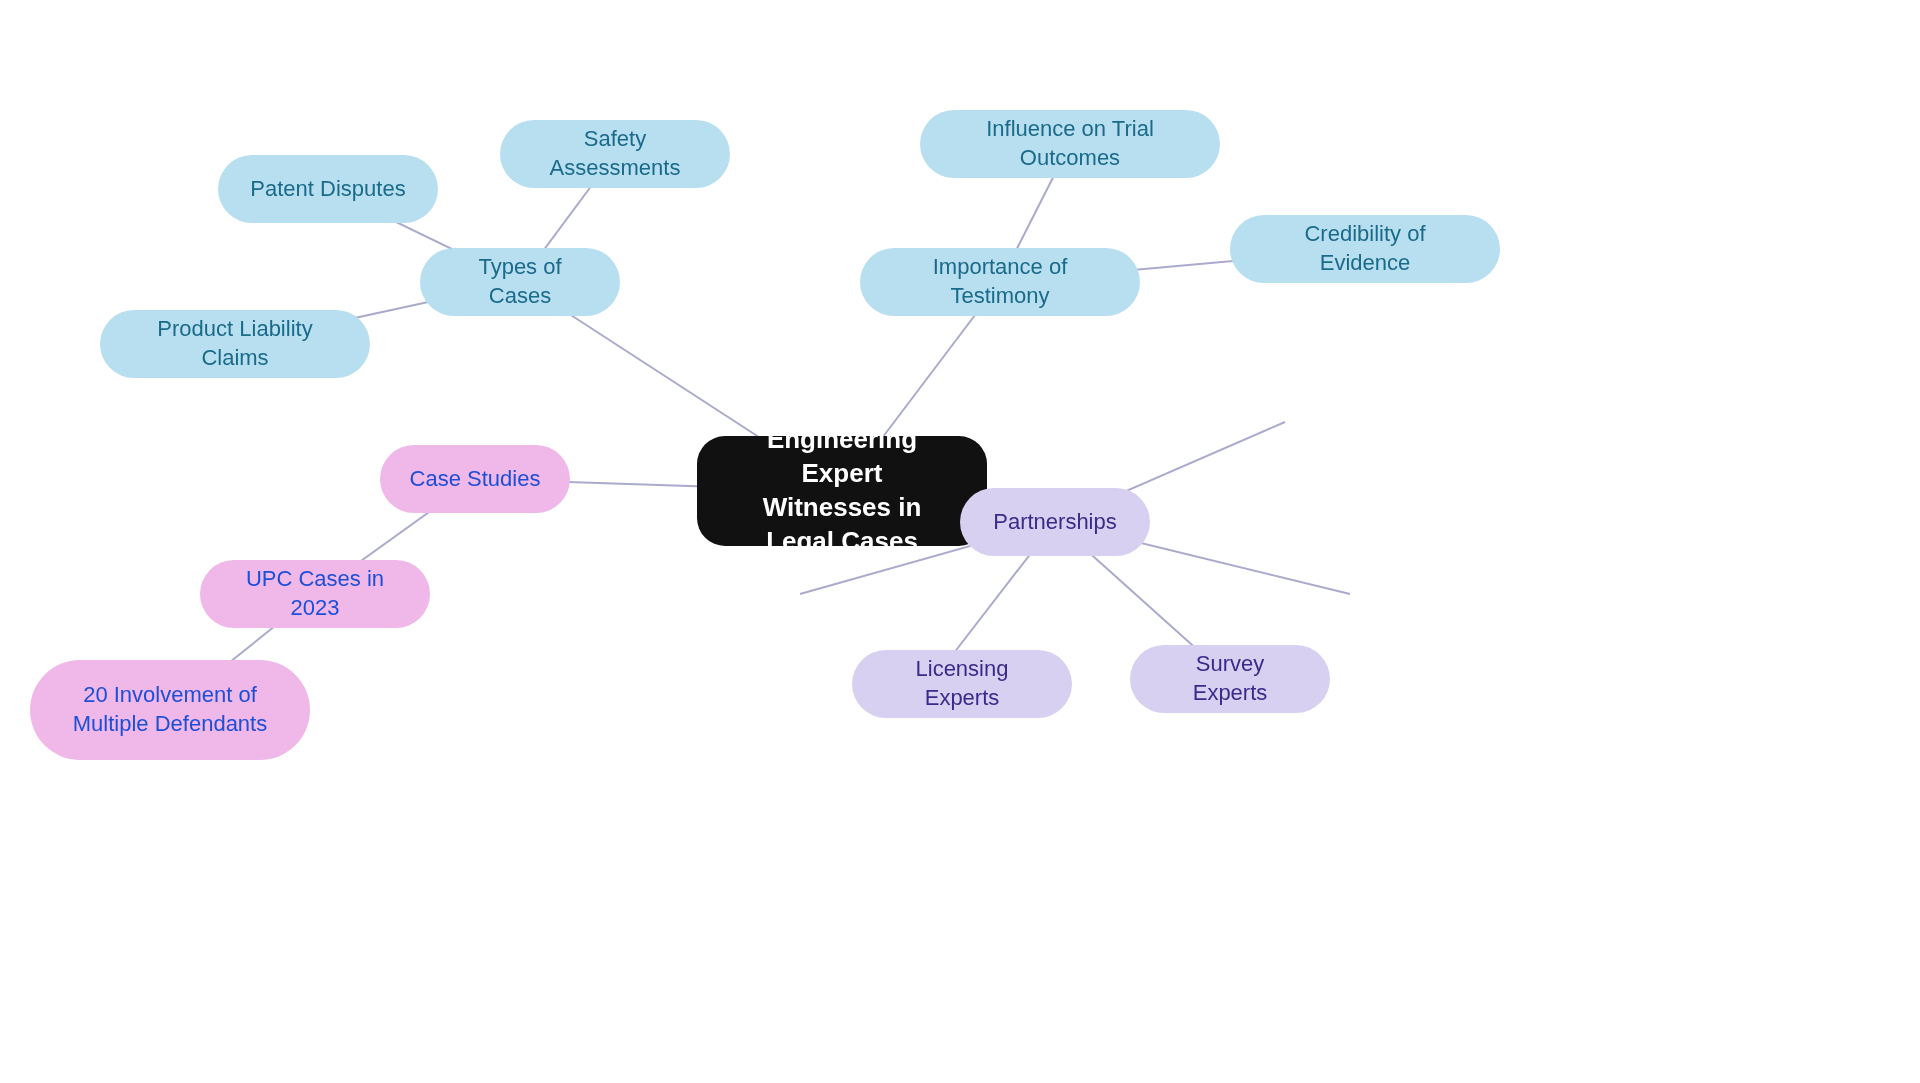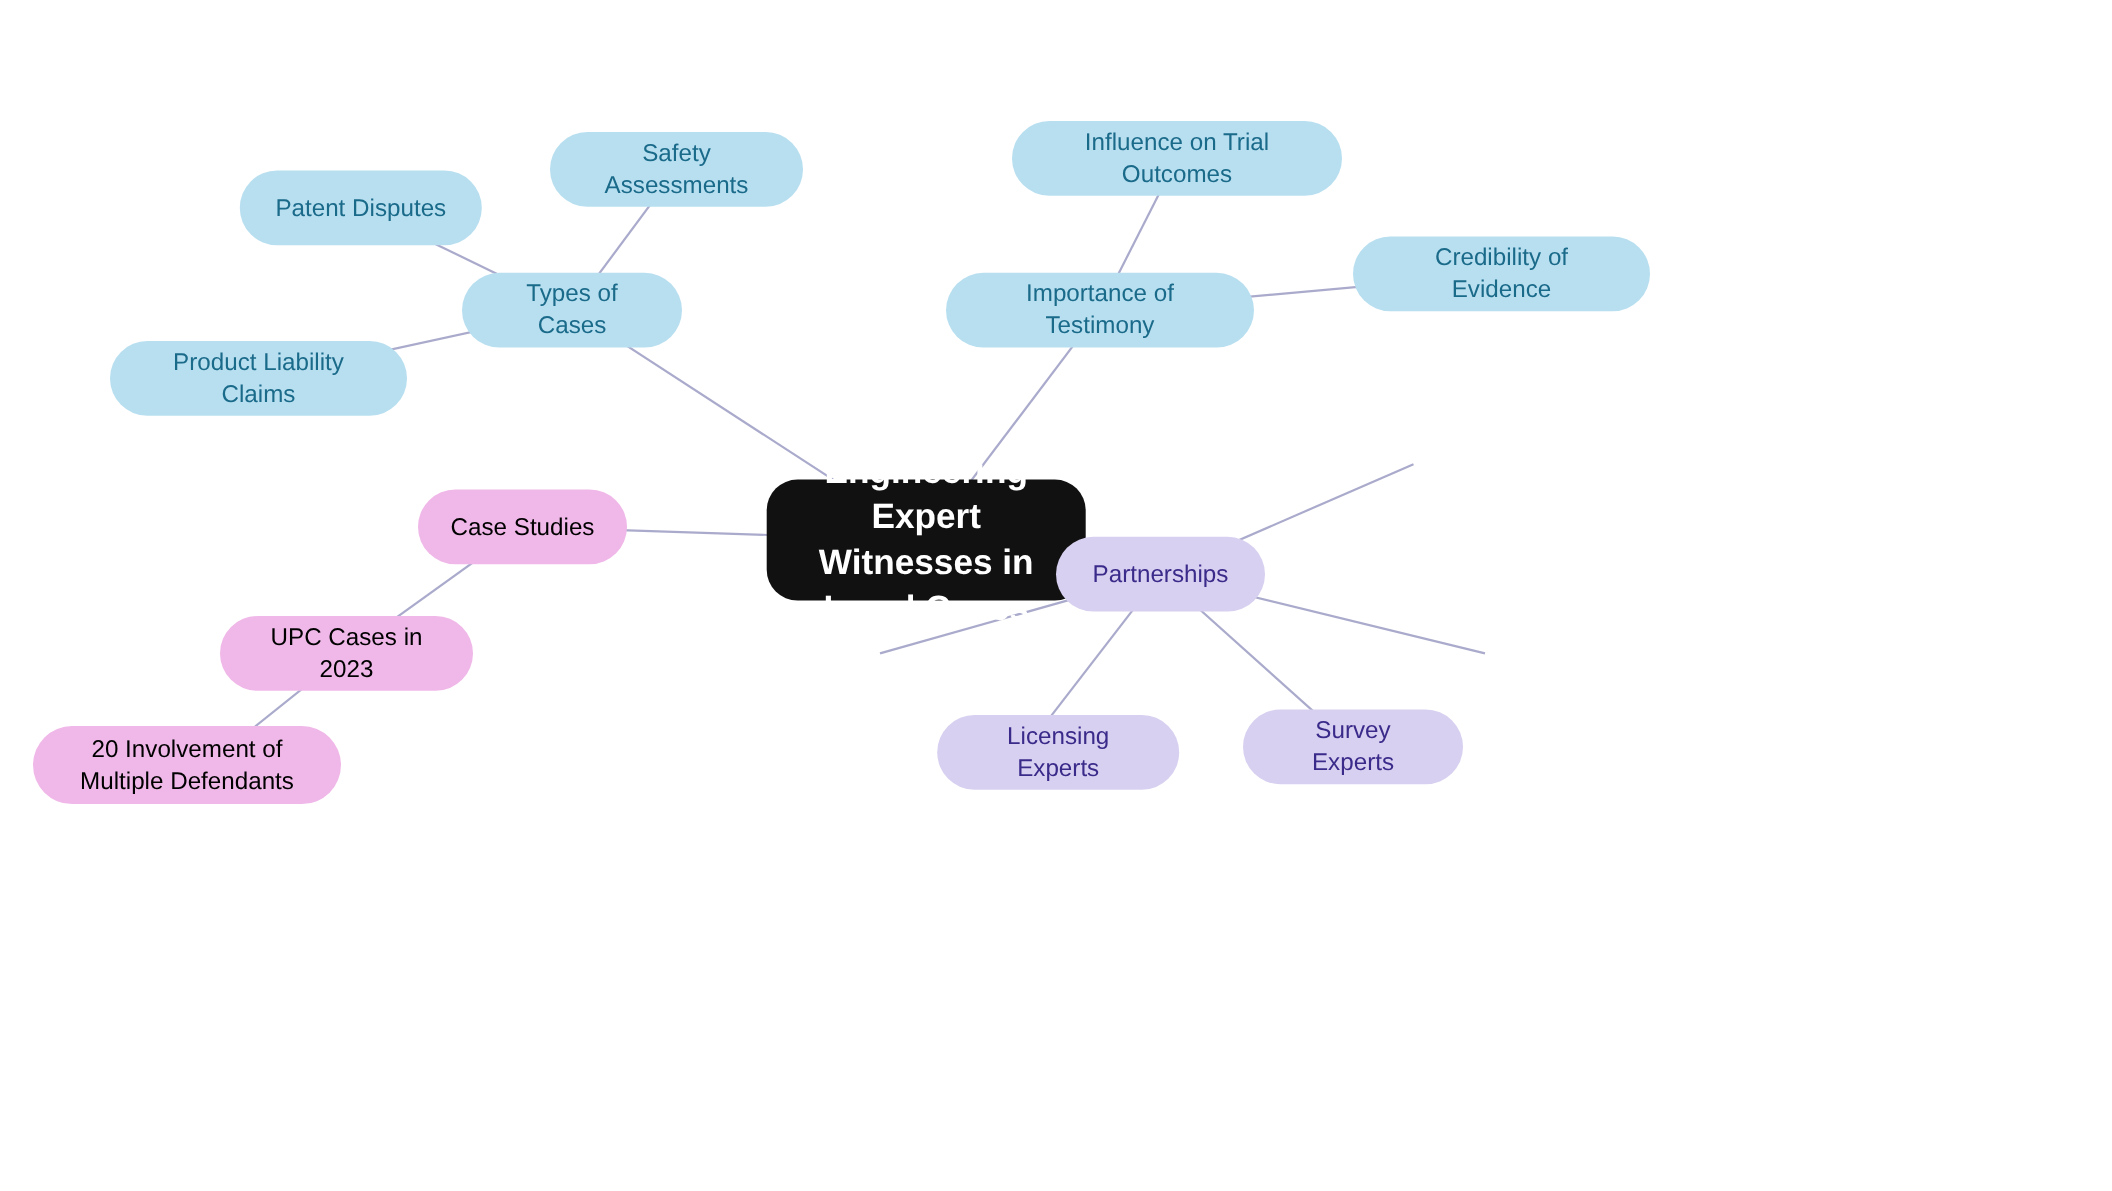--- a/index.html
+++ b/index.html
@@ -32,40 +32,40 @@
       text-align: center;
       font-size: 22px;
       font-weight: 500;
       padding: 20px 28px;
       cursor: pointer;
       line-height: 1.3;
     }
     .node-center {
       background: #111111;
       color: #ffffff;
-      font-size: 32px;
+      font-size: 26px;
       font-weight: 600;
       border-radius: 28px;
       padding: 28px 44px;
       width: 290px;
       height: 110px;
     }
     .node-blue {
       background: #b8dff0;
       color: #1a6a8a;
       border: none;
     }
     .node-purple {
       background: #d8d0f0;
       color: #3a2a8a;
       border: none;
     }
     .node-pink {
       background: #f0b8e8;
-      color: #000000;
+      color: #1d4ed8;
       border: none;
     }
   </style>
 </head>
 <body>
 
 <div id="canvas">
   <svg id="lines">
       <line x1="842" y1="491" x2="520" y2="282" stroke="#aaaacc" stroke-width="2"></line>
       <line x1="520" y1="282" x2="328" y2="189" stroke="#aaaacc" stroke-width="2"></line>
@@ -92,15 +92,15 @@
     <div class="node node-blue" style="left: 420px; top: 248px; width: 200px; height: 68px;">Types of Cases</div>
     <div class="node node-blue" style="left: 100px; top: 310px; width: 270px; height: 68px;">Product Liability Claims</div>
     <div class="node node-blue" style="left: 920px; top: 110px; width: 300px; height: 68px;">Influence on Trial Outcomes</div>
     <div class="node node-blue" style="left: 860px; top: 248px; width: 280px; height: 68px;">Importance of Testimony</div>
     <div class="node node-blue" style="left: 1230px; top: 215px; width: 270px; height: 68px;">Credibility of Evidence</div>
     <div class="node node-purple" style="left: 960px; top: 488px; width: 190px; height: 68px;">Partnerships</div>
     <div class="node node-purple" style="left: 852px; top: 650px; width: 220px; height: 68px;">Licensing Experts</div>
     <div class="node node-purple" style="left: 1130px; top: 645px; width: 200px; height: 68px;">Survey Experts</div>
     <div class="node node-pink" style="left: 380px; top: 445px; width: 190px; height: 68px;">Case Studies</div>
     <div class="node node-pink" style="left: 200px; top: 560px; width: 230px; height: 68px;">UPC Cases in 2023</div>
-    <div class="node node-pink" style="left: 30px; top: 660px; width: 280px; height: 71px;">20 Involvement of Multiple
+    <div class="node node-pink" style="left: 30px; top: 660px; width: 280px; height: 100px;">20 Involvement of Multiple
 Defendants</div>
   </div>
 
 </body></html>

